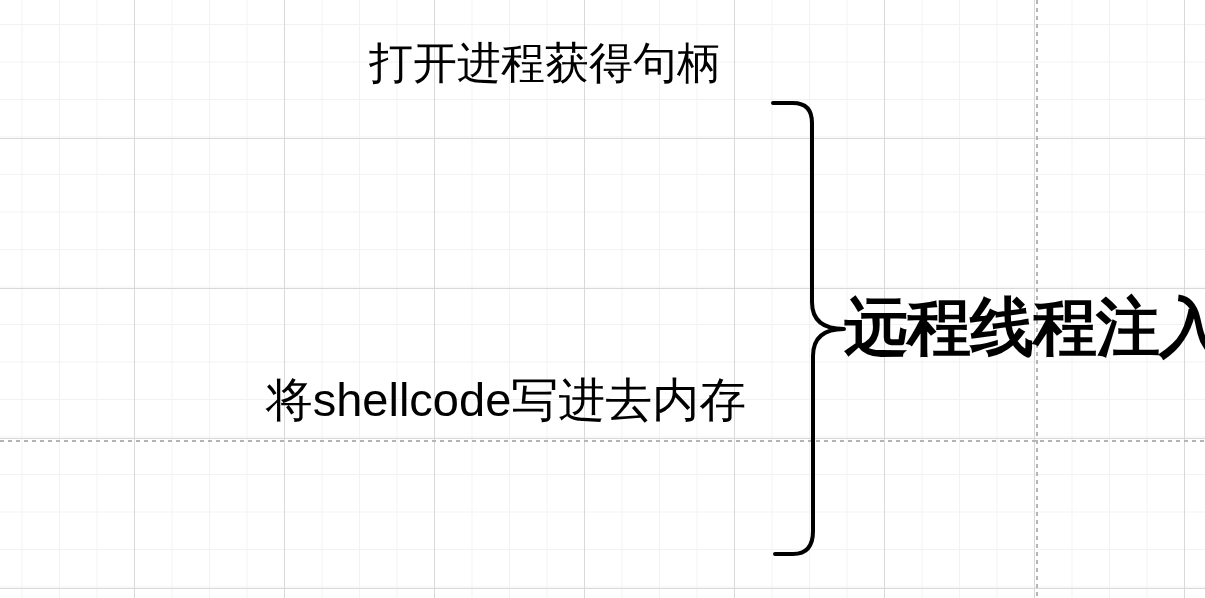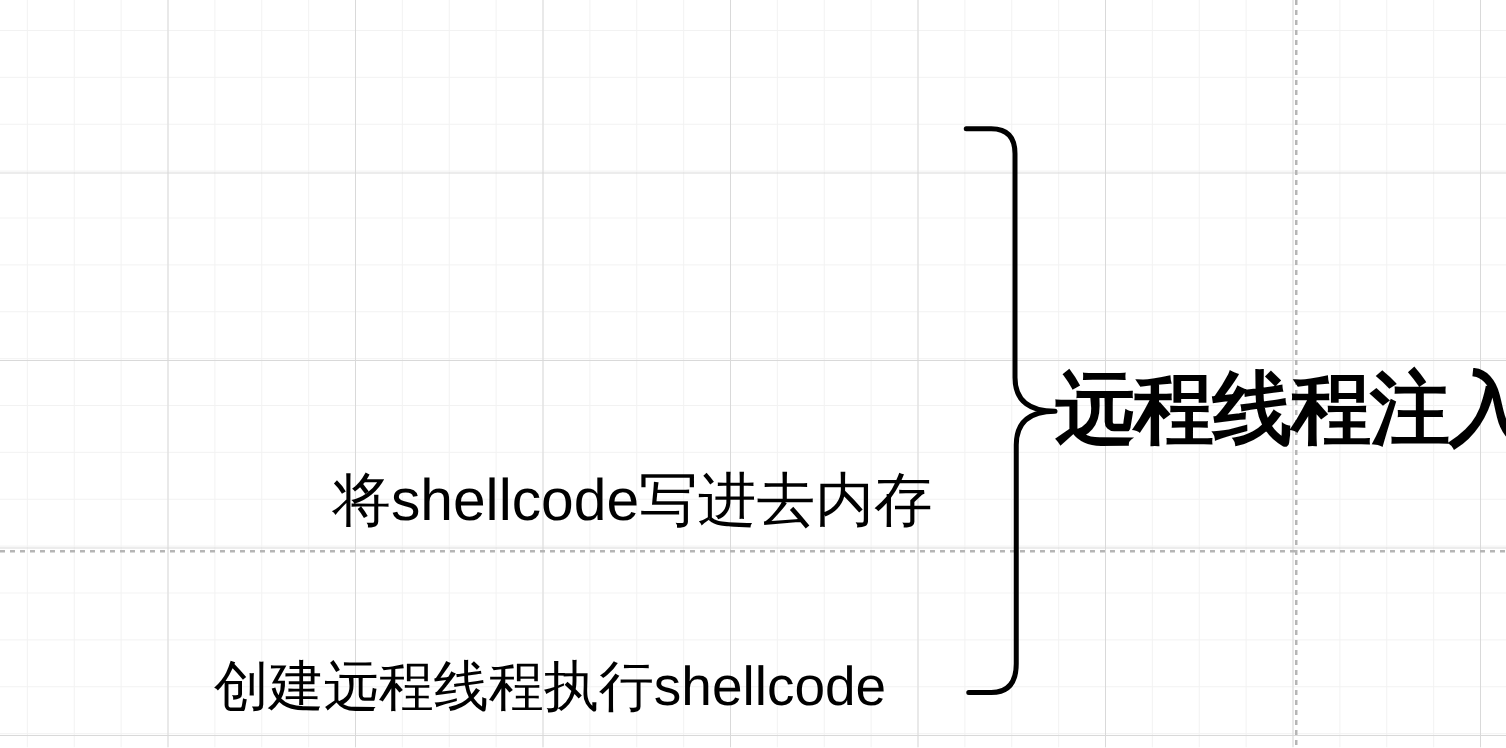--- a/index.html
+++ b/index.html
@@ -37,25 +37,25 @@
   .brace{position:absolute;left:760px;top:90px;}
 </style>
 </head>
 <body>
 
 <div class="canvas">
 
   <div class="page-divider-h"></div>
   <div class="page-divider-v"></div>
 
+  <div class="node step-1">打开进程获得句柄</div>
 
 
   <div class="node step-3">将shellcode写进去内存</div>
 
-  <div class="node step-4">创建远程线程执行shellcode</div>
 
   <svg class="brace" width="100" height="480" viewBox="0 0 100 480">
     <path d="M13,13 L33,13 Q52,13 52,33 L52,212 Q52,239 84,239 Q53,239 53,266 L53,441 Q53,464 33,464 L15,464" fill="none" stroke="#000000" stroke-width="4" stroke-linecap="round" stroke-linejoin="round"></path>
   </svg>
 
   <div class="node root-title">远程线程注入</div>
 
 </div>
 
 </body></html>

